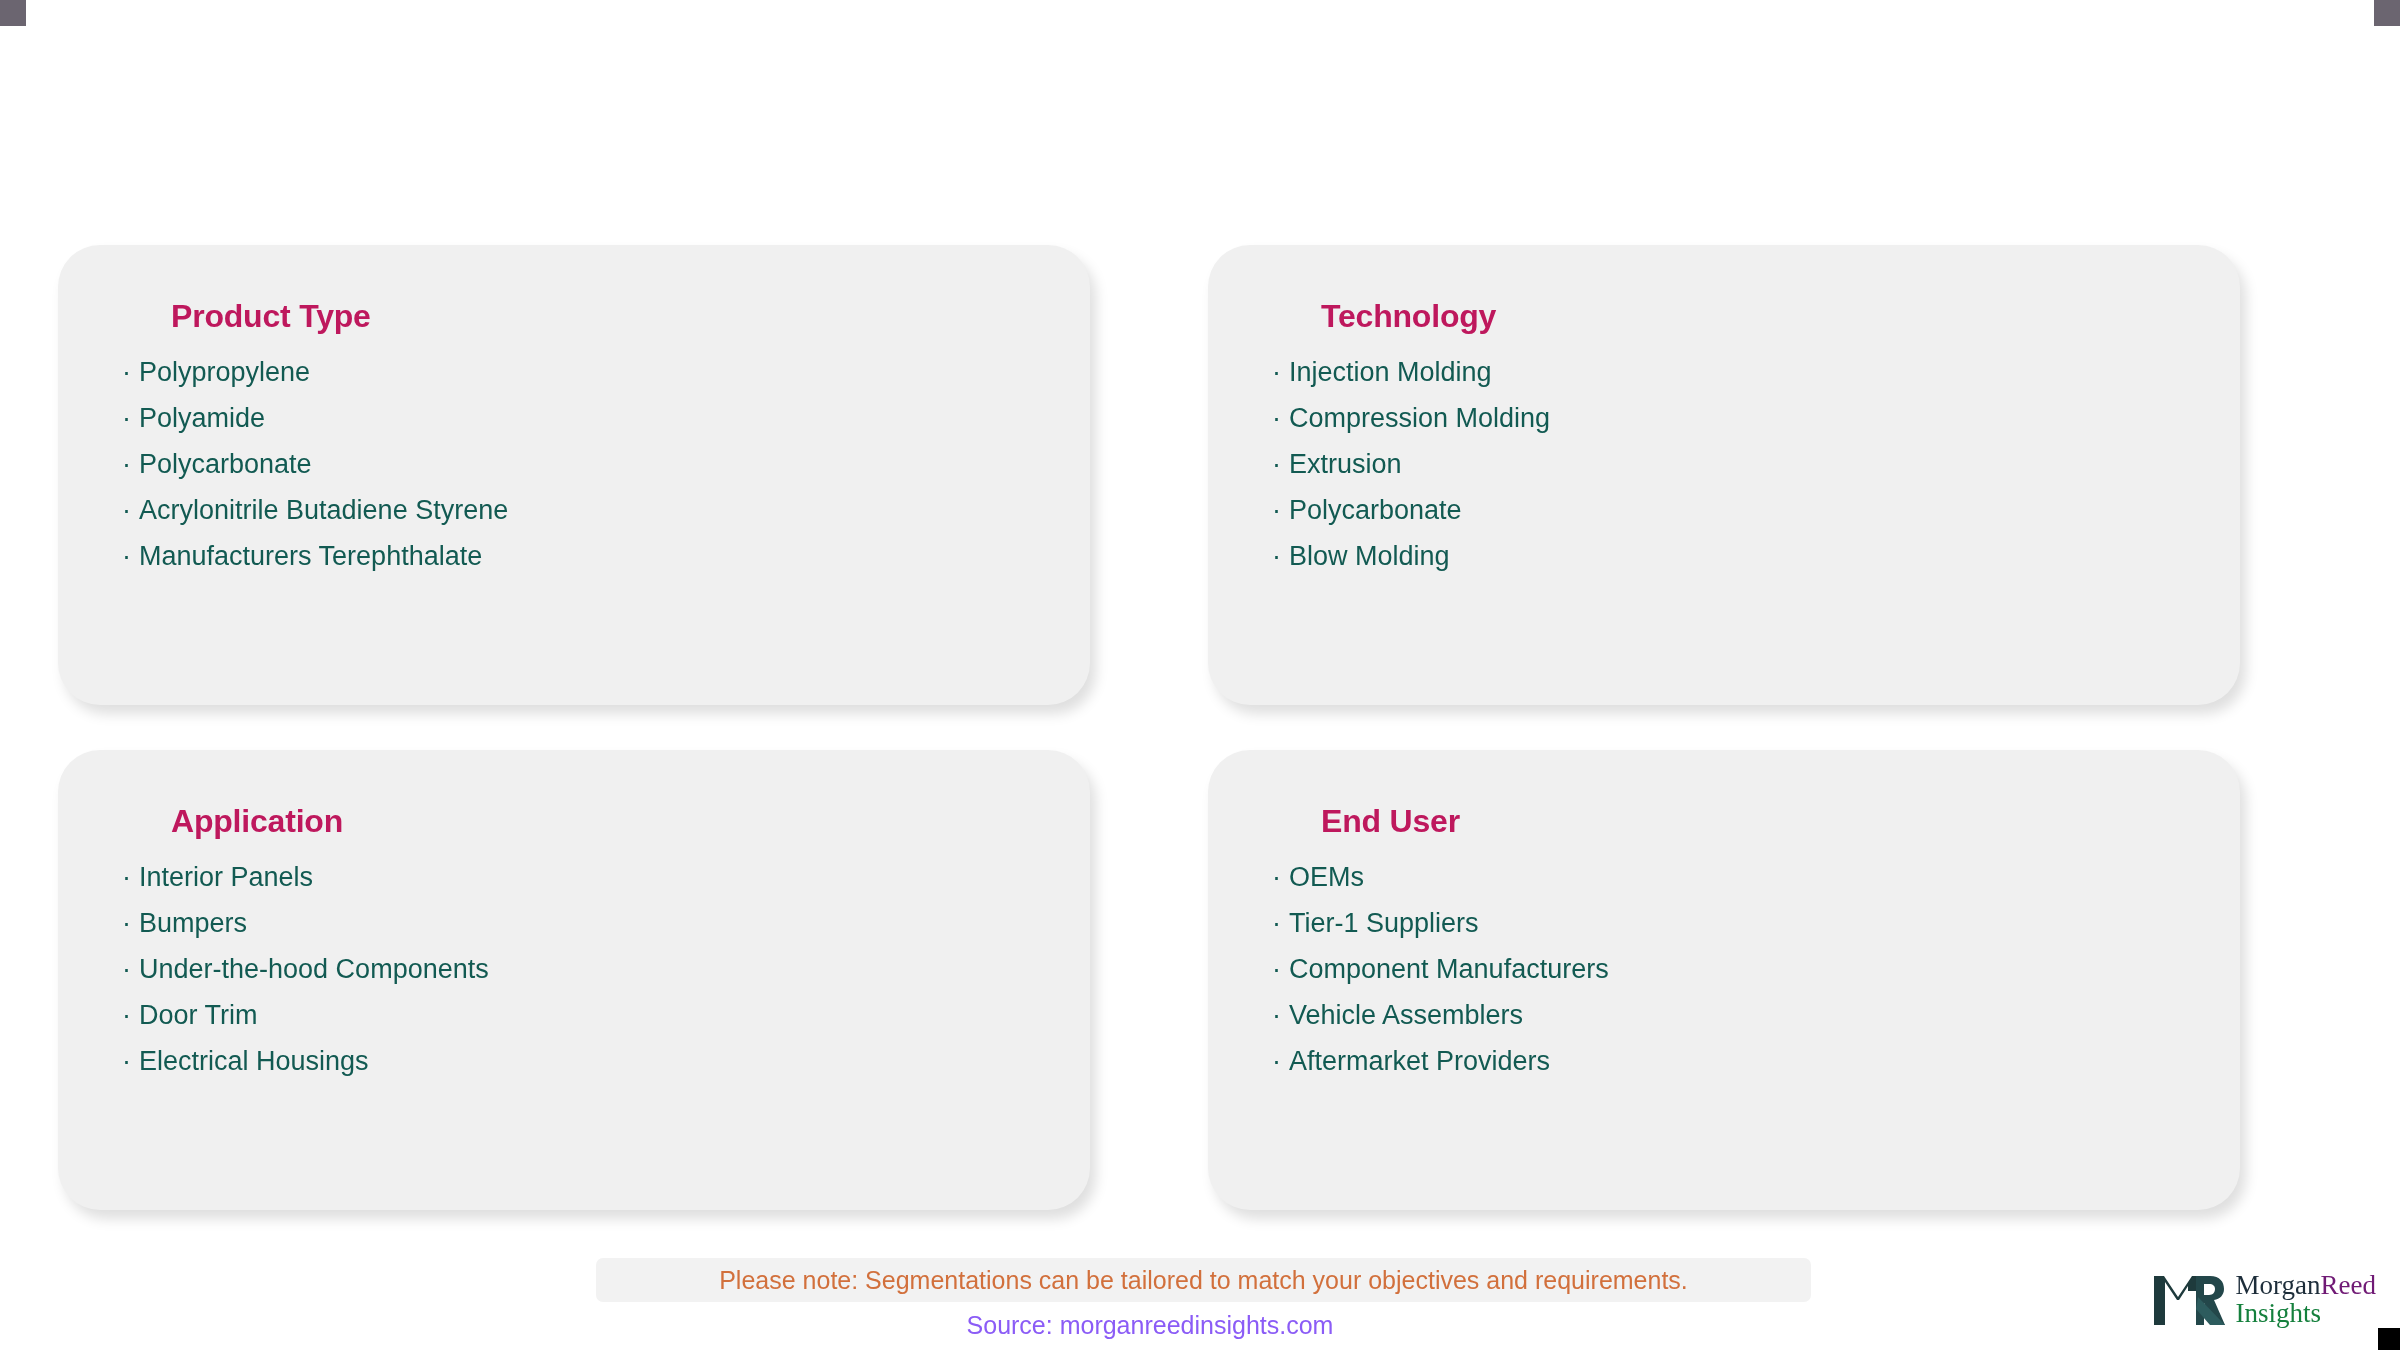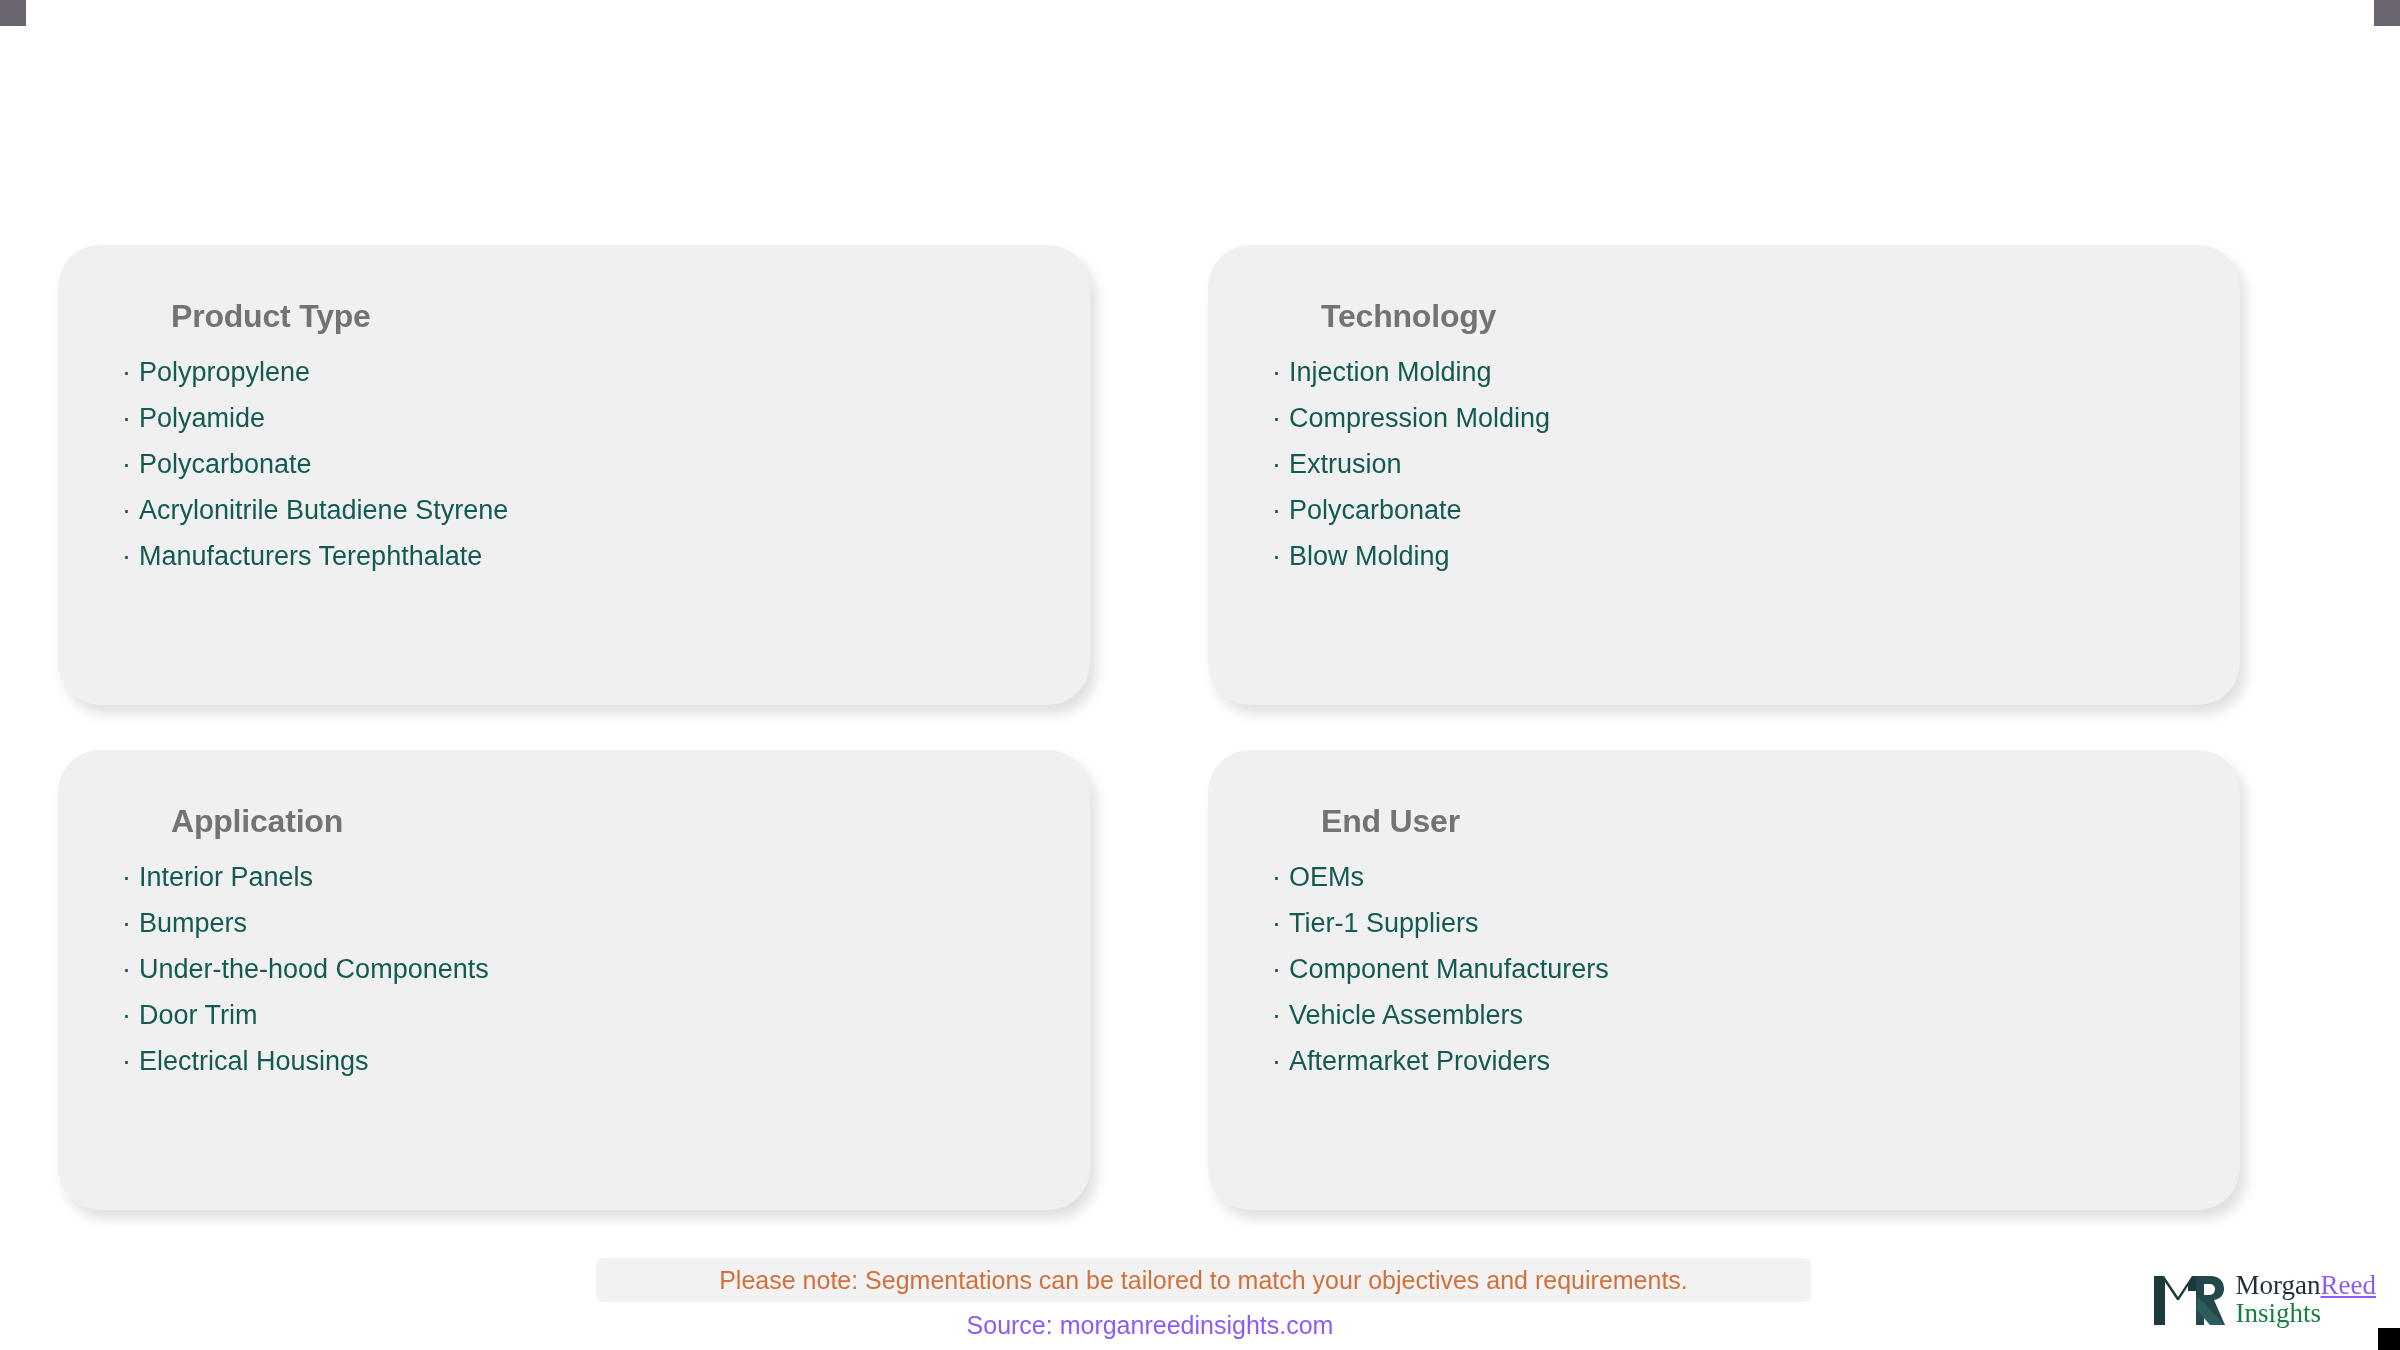--- a/index.html
+++ b/index.html
@@ -79,21 +79,21 @@
     box-shadow: 6px 9px 13px rgba(0,0,0,0.13);
     padding: 52px 0 0 0;
   }
   .card.col-left  { left: 0px; }
   .card.col-right { left: 1150px; }
   .card.row-top    { top: 0px; }
   .card.row-bottom { top: 505px; }
 
   .card-title {
     margin-left: 113px;
-    color: #737373;
+    color: #be185d;
     font-size: 32px;
     font-weight: bold;
     line-height: 38px;
     margin-bottom: 14px;
     letter-spacing: -0.2px;
   }
 
   .card-list {
     list-style: none;
     margin-left: 64px;
@@ -158,21 +158,21 @@
   #logo-mark { width: 74px; height: 54px; flex: none; }
   #logo-words {
     display: flex;
     flex-direction: column;
     justify-content: center;
     font-family: "Liberation Serif", serif;
     line-height: 1.02;
   }
   #logo-line1 { font-size: 27px; white-space: nowrap; }
   #logo-morgan { color: #1d2d3a; font-weight: normal; }
-  #logo-reed   { color: #8b5cf6; font-weight: normal; text-decoration: underline; }
+  #logo-reed   { color: #701a75; font-weight: normal; }
   #logo-line2  { font-size: 27px; color: #15803d; }
 </style>
 </head>
 <body>
 
 <div id="slide">
 
   <div class="corner-artifact corner-tl"></div>
   <div class="corner-artifact corner-tr"></div>
 

